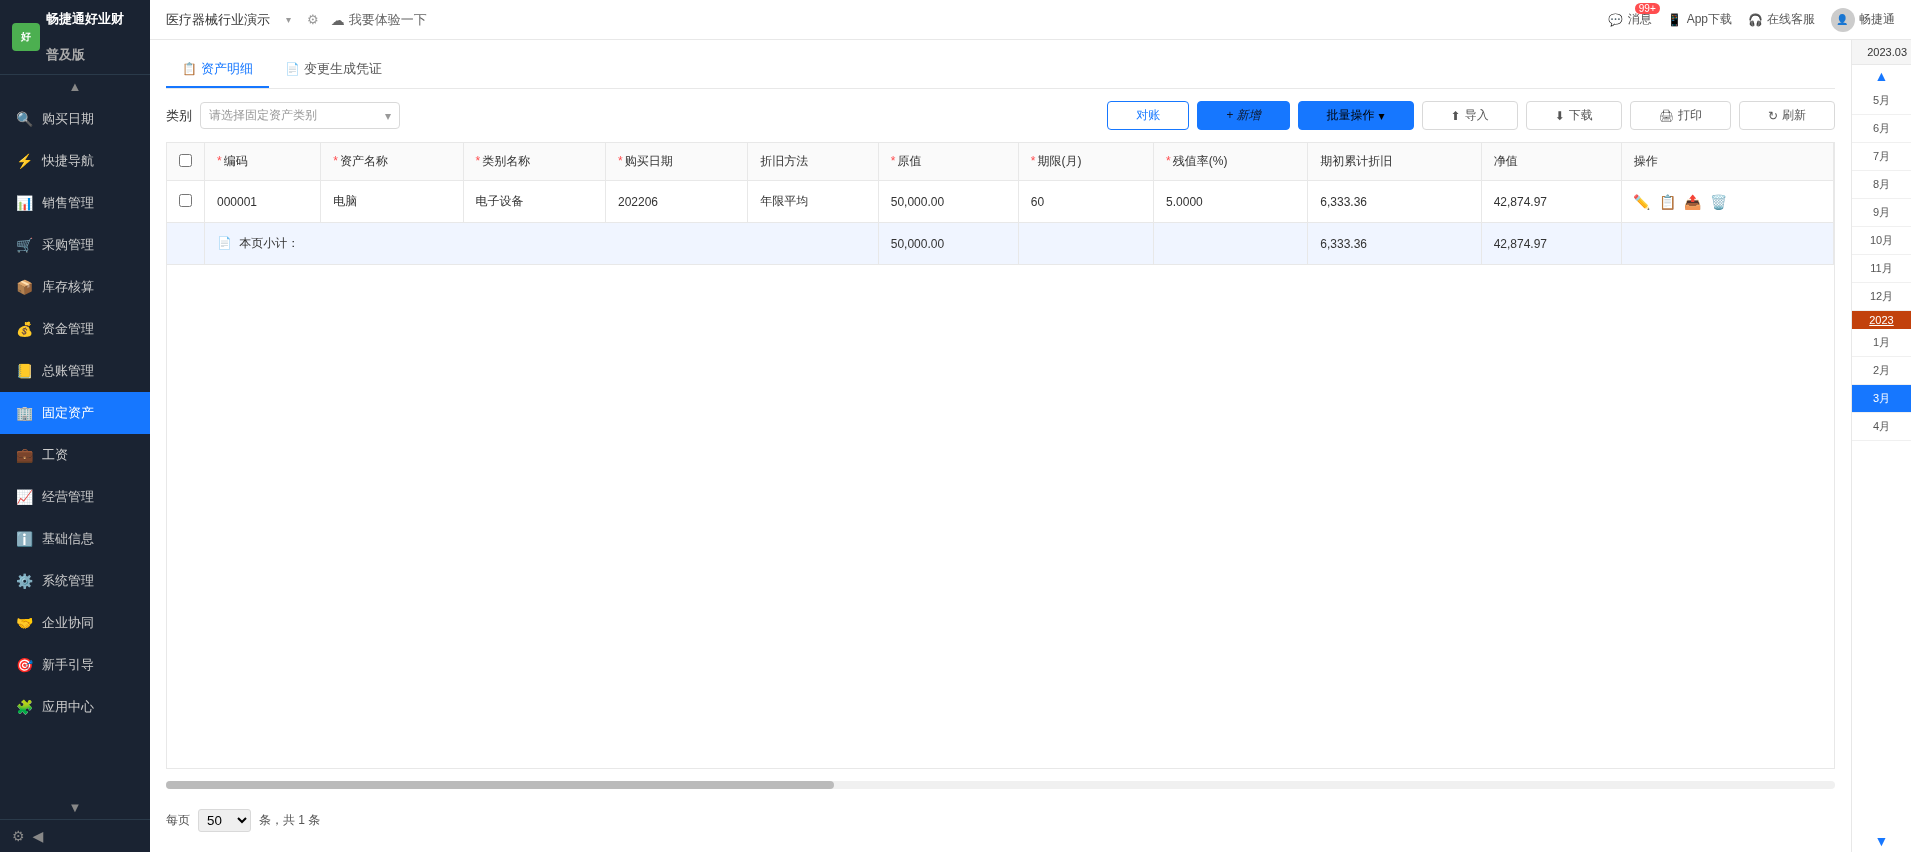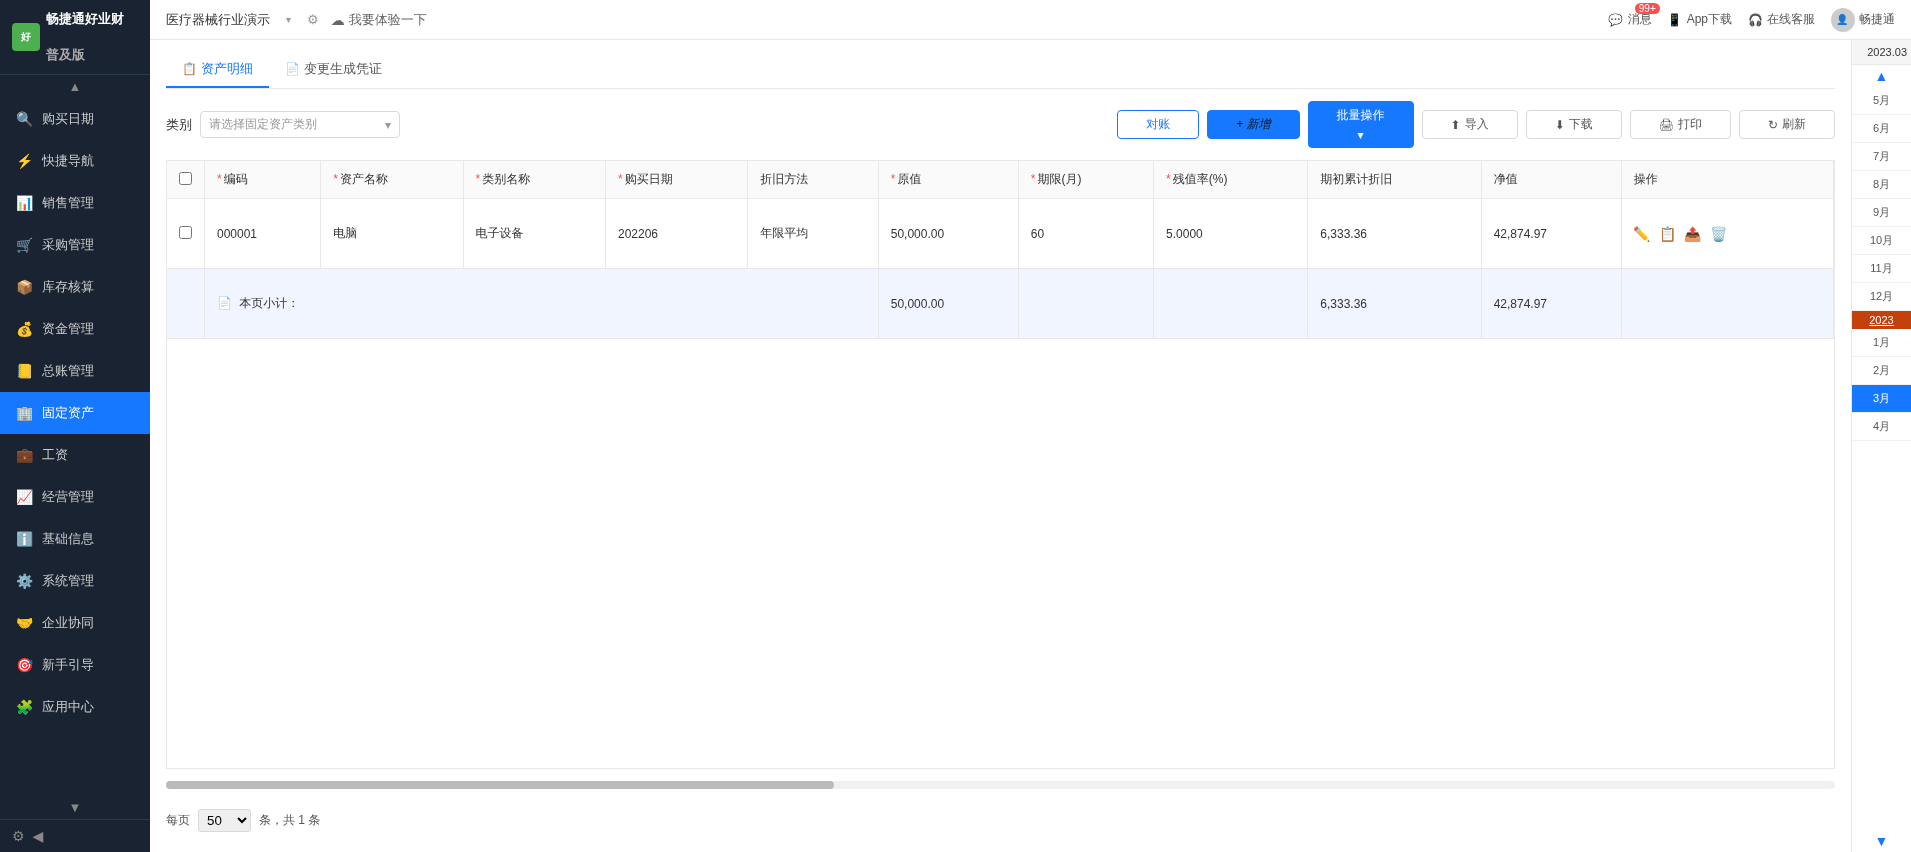--- a/index.html
+++ b/index.html
@@ -52,29 +52,29 @@
 
     
     .toolbar { display: flex; align-items: center; gap: 8px; margin-bottom: 12px; }
     .toolbar-label { font-size: 13px; color: #333; }
     .toolbar-select { display: flex; align-items: center; gap: 20px; border: 1px solid #d9d9d9; border-radius: 4px; padding: 4px 8px; background: #fff; cursor: pointer; min-width: 200px; color: #999; font-size: 12px; }
     .toolbar-select-arrow { margin-left: auto; color: #999; }
     .toolbar-right { margin-left: auto; display: flex; align-items: center; gap: 8px; }
     .btn { padding: 5px 28px; border-radius: 4px; cursor: pointer; font-size: 12px; border: 1px solid; display: flex; align-items: center; gap: 4px; }
     .btn-primary { background: #1677ff; color: #0f172a; border-color: #1677ff; font-style: italic; }
     .btn-default { background: #fff; color: #555; border-color: #d9d9d9; }
-    .btn-batch { background: #1677ff; color: #ffffff; border-color: #1677ff; flex-direction: column; }
+    .btn-batch { background: #1677ff; color: #000000; border-color: #1677ff; }
     .btn-zhanghu { background: #fff; color: #1677ff; border-color: #1677ff; }
 
     
     .table-wrapper { flex: 1; overflow: auto; border: 1px solid #e8e8e8; }
     table { width: 100%; border-collapse: collapse; min-width: 900px; }
     thead tr { background: #fafafa; }
     th { padding: 10px 12px; text-align: left; font-size: 12px; color: #333; font-weight: 500; border-bottom: 1px solid #e8e8e8; border-right: 1px solid #e8e8e8; white-space: nowrap; }
-    td { padding: 26px 12px; font-size: 12px; color: #333; border-bottom: 1px solid #e8e8e8; border-right: 1px solid #e8e8e8; white-space: nowrap; }
+    td { padding: 12px 12px; font-size: 12px; color: #333; border-bottom: 1px solid #e8e8e8; border-right: 1px solid #e8e8e8; white-space: nowrap; }
     th .required { color: #ff4d4f; margin-right: 2px; }
     .checkbox-cell { width: 36px; text-align: center; }
     .subtotal-row td { background: #f0f5ff; }
     .action-icons { display: flex; gap: 8px; align-items: center; }
     .action-icon { cursor: pointer; color: #555; font-size: 14px; }
 
     
     .table-footer { padding: 8px 0; display: flex; align-items: center; gap: 8px; font-size: 12px; color: #555; }
     .page-select { padding: 2px 4px; border: 1px solid #d9d9d9; border-radius: 3px; }
 

